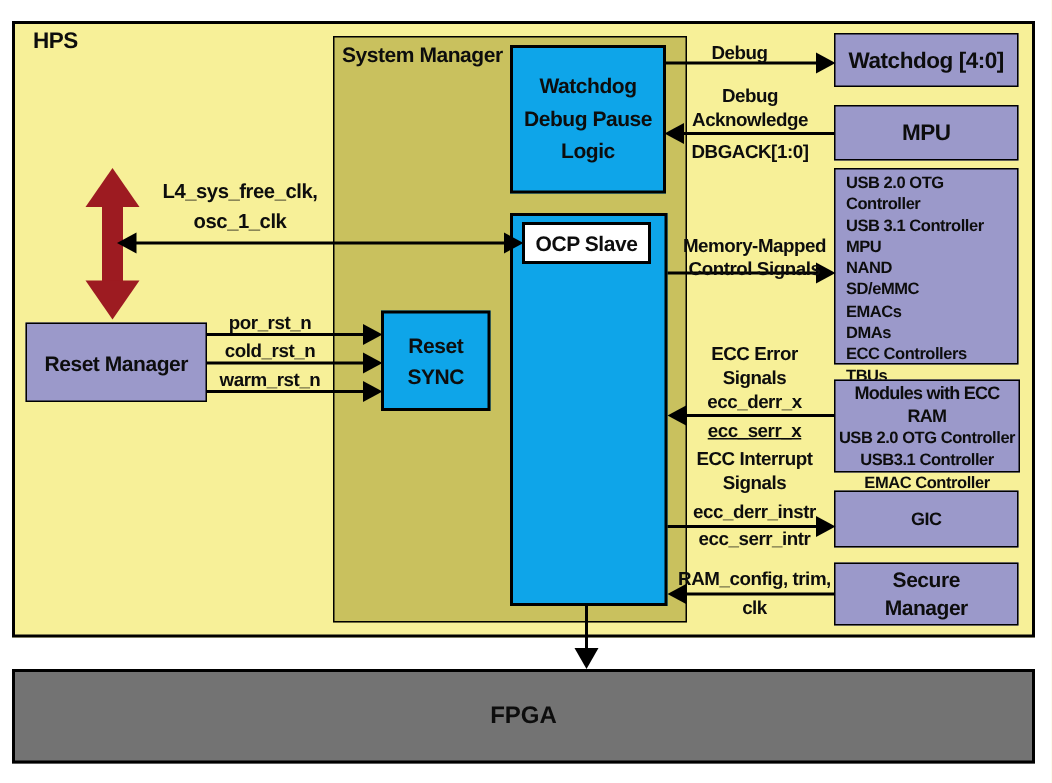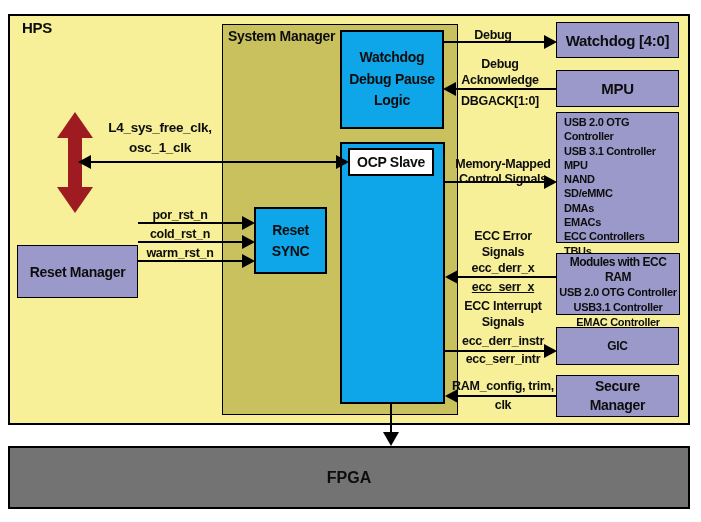--- a/index.html
+++ b/index.html
@@ -20,21 +20,21 @@
   .sysmgr-label { left:228px; top:28px; font-size:14px; }
 
   .graybox { background:#0ea5e9; }
   .purplebox { background:#9B99CA; border-width:1.5px; }
 
   .wdpl { left:340px; top:30px; width:104px; height:99px; font-size:14px; line-height:1.55; }
   .csr { left:340px; top:142px; width:105px; height:262px; }
   .csr-text { left:340px; top:240px; width:105px; text-align:center; font-size:14px; line-height:27px; }
   .ocp { left:348px; top:148px; width:86px; height:28px; background:#ffffff; font-size:14px; }
   .rsync { left:254px; top:207px; width:73px; height:67px; font-size:14px; line-height:1.5; }
-  .rmgr { left:17px; top:215px; width:121px; height:53px; font-size:14px;margin-top:30px; }
+  .rmgr { left:17px; top:215px; width:121px; height:53px; font-size:14px; }
 
   .rcol { left:556px; width:123px; }
   .b-watchdog { top:22px; height:36px; font-size:15px; }
   .b-mpu { top:70px; height:37px; font-size:15px; }
   .b-periph { top:112px; height:131px; font-size:11px; line-height:14.3px; padding:2px 0 0 7px; }
   .b-eccmod { top:253px; width:124px; height:62px; font-size:11px; line-height:15px; text-align:center; padding-top:1px; }
   .b-eccmod .t { font-size:12px; letter-spacing:-0.5px; }
   .b-gic { top:327px; height:38px; font-size:12px; }
   .b-secure { top:375px; height:42px; font-size:14px; line-height:1.35; }
   .fpga { left:8px; top:446px; width:682px; height:63px; background:#737373; font-size:16px; letter-spacing:0; }
@@ -86,22 +86,22 @@
 
   <div class="box purplebox flexc rcol b-watchdog">Watchdog [4:0]</div>
   <div class="box purplebox flexc rcol b-mpu">MPU</div>
 
   <div class="box purplebox rcol b-periph">
     <div>USB 2.0 OTG Controller</div>
     <div>USB 3.1 Controller</div>
     <div>MPU</div>
     <div>NAND</div>
     <div>SD/eMMC</div>
+    <div>EMACs</div>
     <div>DMAs</div>
-    <div>EMACs</div>
     <div>ECC Controllers</div>
     <div>TBUs</div>
   </div>
 
   <div class="box purplebox rcol b-eccmod">
     <div class="t">Modules with ECC RAM</div>
     <div>USB 2.0 OTG Controller</div>
     <div>USB3.1 Controller</div>
     <div>EMAC Controller</div>
   </div>

